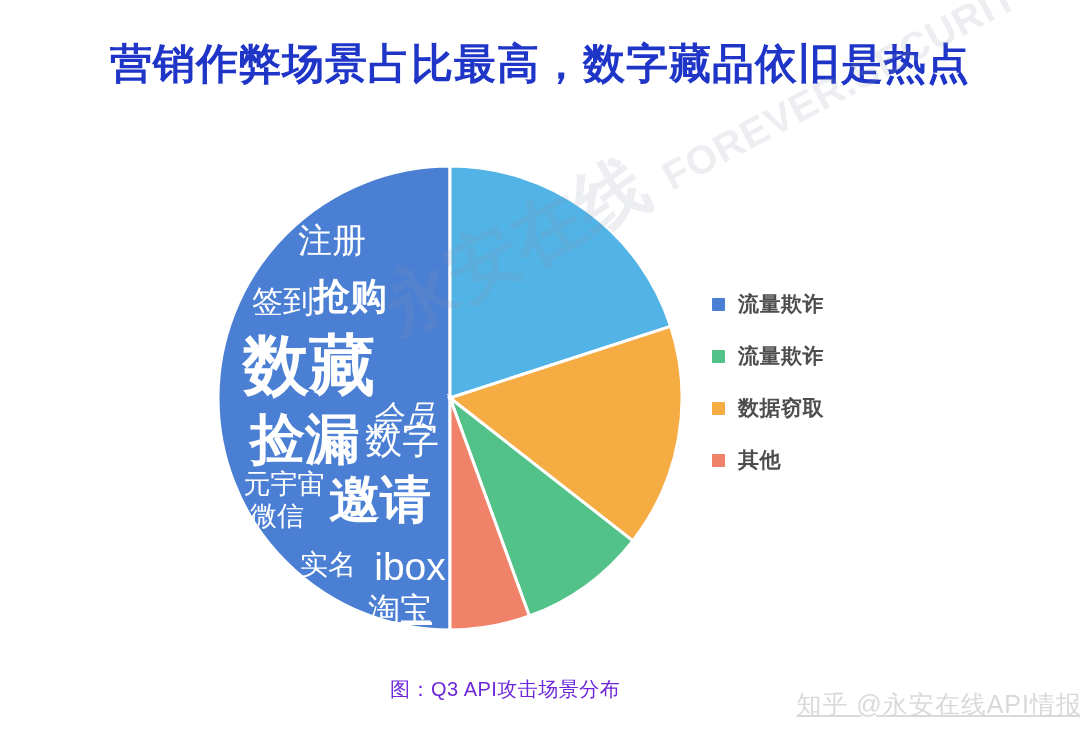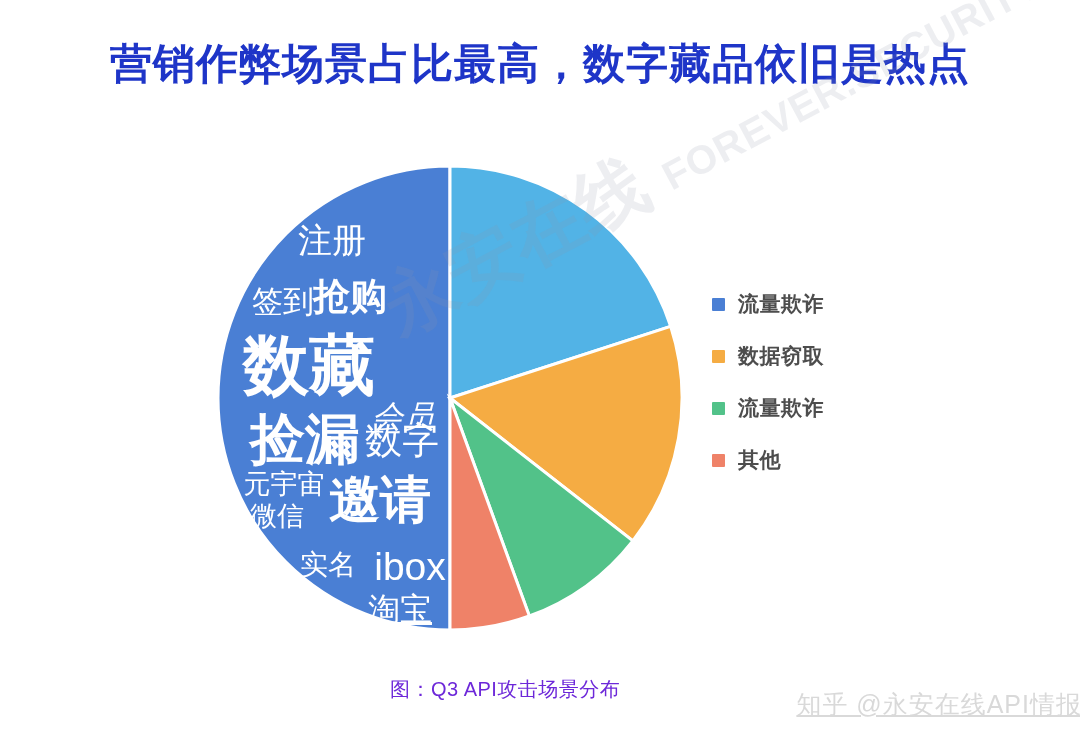--- a/index.html
+++ b/index.html
@@ -184,28 +184,28 @@
       <div class="wc light" style="left: 410px; top: 566px; font-size: 39px;">ibox</div>
       <div class="wc light" style="left: 400px; top: 609px; font-size: 32px; text-decoration: underline;">淘宝</div>
     </div>
 
   <div class="legend" id="legend">
       <div class="legend-item">
         <span class="legend-swatch" style="background: rgb(74, 127, 212);"></span>
         <span class="legend-label">流量欺诈</span>
       </div>
       <div class="legend-item">
+        <span class="legend-swatch" style="background: rgb(82, 194, 137);"></span>
+        <span class="legend-label">流量欺诈</span>
+      </div>
+      <div class="legend-item">
         <span class="legend-swatch" style="background: rgb(245, 172, 67);"></span>
         <span class="legend-label">数据窃取</span>
       </div>
       <div class="legend-item">
-        <span class="legend-swatch" style="background: rgb(82, 194, 137);"></span>
-        <span class="legend-label">流量欺诈</span>
-      </div>
-      <div class="legend-item">
         <span class="legend-swatch" style="background: rgb(239, 130, 104);"></span>
         <span class="legend-label">其他</span>
       </div>
     </div>
 
   <div class="caption">图：Q3 API攻击场景分布</div>
 
   <div class="wm-footer">知乎 @永安在线API情报</div>
 
 </div>

